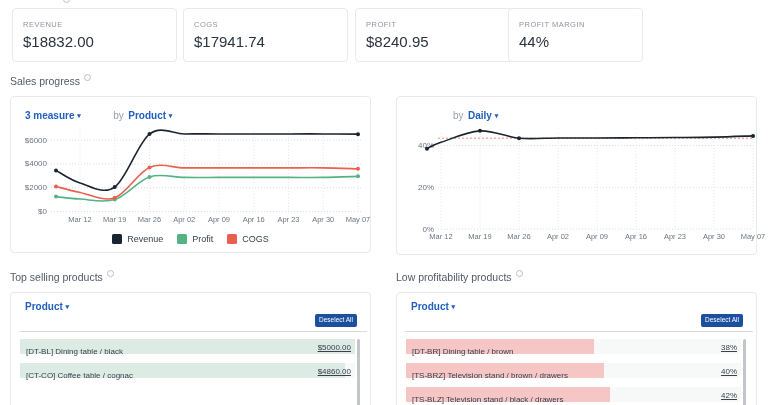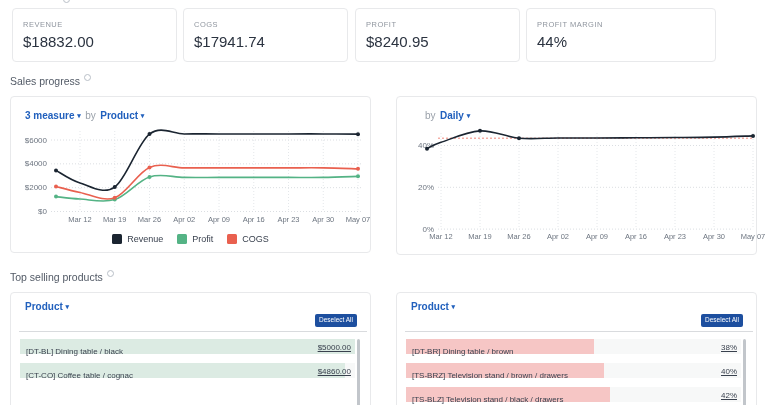--- a/index.html
+++ b/index.html
@@ -6,21 +6,21 @@
   body{font-family:"Liberation Sans",sans-serif;-webkit-font-smoothing:antialiased;}
   .canvas{position:relative;width:768px;height:405px;overflow:hidden;background:#fff;}
   .card{position:absolute;background:#fff;border:1px solid #e8e9eb;border-radius:4px;box-sizing:border-box;}
   .kpi-label{position:absolute;left:10px;top:11px;font-size:7.5px;letter-spacing:.5px;color:#8f959e;}
   .kpi-value{position:absolute;left:10px;top:24px;font-size:15px;color:#2b3340;}
   .section-title{position:absolute;font-size:10.5px;color:#525a66;white-space:nowrap;}
   .info-dot{display:inline-block;width:5px;height:5px;border:1px solid #b9bfc7;border-radius:50%;margin-left:4px;vertical-align:4px;}
   .cutoff-dot{position:absolute;left:63px;top:-4px;width:5px;height:5px;border:1px solid #b9bfc7;border-radius:50%;}
   .chart-controls{position:absolute;white-space:nowrap;}
   .ctrl-blue{color:#2160bd;font-size:10px;font-weight:600;cursor:pointer;}
-  .ctrl-gray{color:#9aa1aa;font-size:10px;font-weight:400;}
+  .ctrl-gray{color:#9aa1aa;font-size:10px;font-weight:400;margin-left:28px;}
   .caret{font-size:7px;position:relative;top:-1px;}
   .legend{position:absolute;left:0;right:0;display:flex;justify-content:center;gap:14px;}
   .legend-item{display:flex;align-items:center;gap:5px;font-size:9px;color:#39414e;}
   .legend-swatch{width:10px;height:10px;border-radius:1.5px;}
   .deselect-btn{position:absolute;background:#1d4f9f;color:#fff;font-size:6.5px;line-height:1;padding:3px 4px;border:none;border-radius:2px;cursor:pointer;font-family:"Liberation Sans",sans-serif;}
   .divider{position:absolute;left:8px;right:3px;height:1px;background:#d9dbde;}
   .rows{position:absolute;}
   .trow{position:relative;height:15px;margin-bottom:9px;background:#f7f8f8;font-size:8px;color:#39414e;cursor:pointer;}
   .trow .bar{position:absolute;left:0;top:0;height:15px;}
   .trow .nm{position:absolute;left:6px;top:8px;white-space:nowrap;}
@@ -41,21 +41,21 @@
     <div class="kpi-value">$18832.00</div>
   </div>
   <div class="card" style="left:183px;top:8px;width:165px;height:54px">
     <div class="kpi-label">COGS</div>
     <div class="kpi-value">$17941.74</div>
   </div>
   <div class="card" style="left:355px;top:8px;width:165px;height:54px">
     <div class="kpi-label">PROFIT</div>
     <div class="kpi-value">$8240.95</div>
   </div>
-  <div class="card" style="left:526px;top:8px;width:190px;height:54px">
+  <div class="card" style="left:508px;top:8px;width:135px;height:54px">
     <div class="kpi-label">PROFIT MARGIN</div>
     <div class="kpi-value">44%</div>
   </div>
 
   <div class="section-title" style="left:10px;top:74px">
     <span>Sales progress</span><span class="info-dot"></span>
   </div>
   <div class="card" style="left:10px;top:96px;width:361px;height:157px">
     <div class="chart-controls" style="left:14px;top:8px">
       <span class="ctrl-blue"><span>3 measure</span> <span class="caret">▾</span></span>
@@ -175,20 +175,23 @@
         </div>
         <div class="trow">
           <div class="bar" style="width: 97%; background: rgb(220, 235, 227);"></div>
           <span class="nm">[CT-CO] Coffee table / cognac</span>
           <span class="vl">$4860.00</span>
         </div>
       </div>
     <div class="vscroll" style="left:346px;top:46px;height:70px"></div>
   </div>
 
+  <div class="section-title" style="left:396px;top:270px">
+    <span>Low profitability products</span><span class="info-dot"></span>
+  </div>
   <div class="card" style="left:396px;top:292px;width:361px;height:128px">
     <span class="ctrl-blue" style="position:absolute;left:14px;top:8px"><span>Product</span> <span class="caret">▾</span></span>
     <button class="deselect-btn" style="right:13px;top:21px">Deselect All</button>
     <div class="divider" style="top:38px"></div>
     <div class="rows" id="low-rows" style="left:9px;top:46px;width:335px">
         <div class="trow">
           <div class="bar" style="width: 56%; background: rgb(246, 198, 197);"></div>
           <span class="nm">[DT-BR] Dining table / brown</span>
           <span class="vl">38%</span>
         </div>

